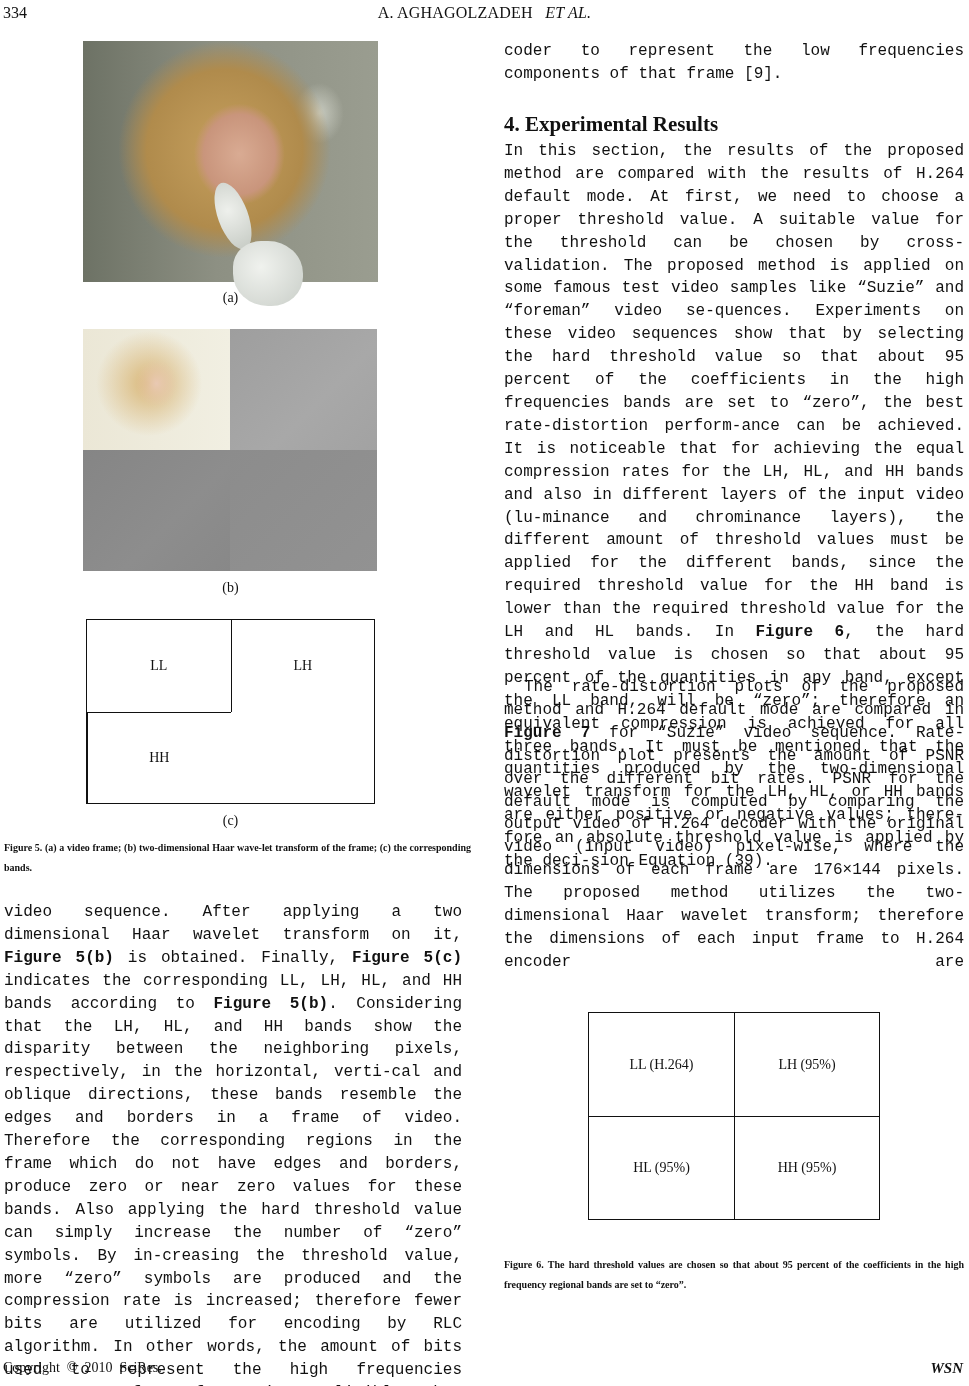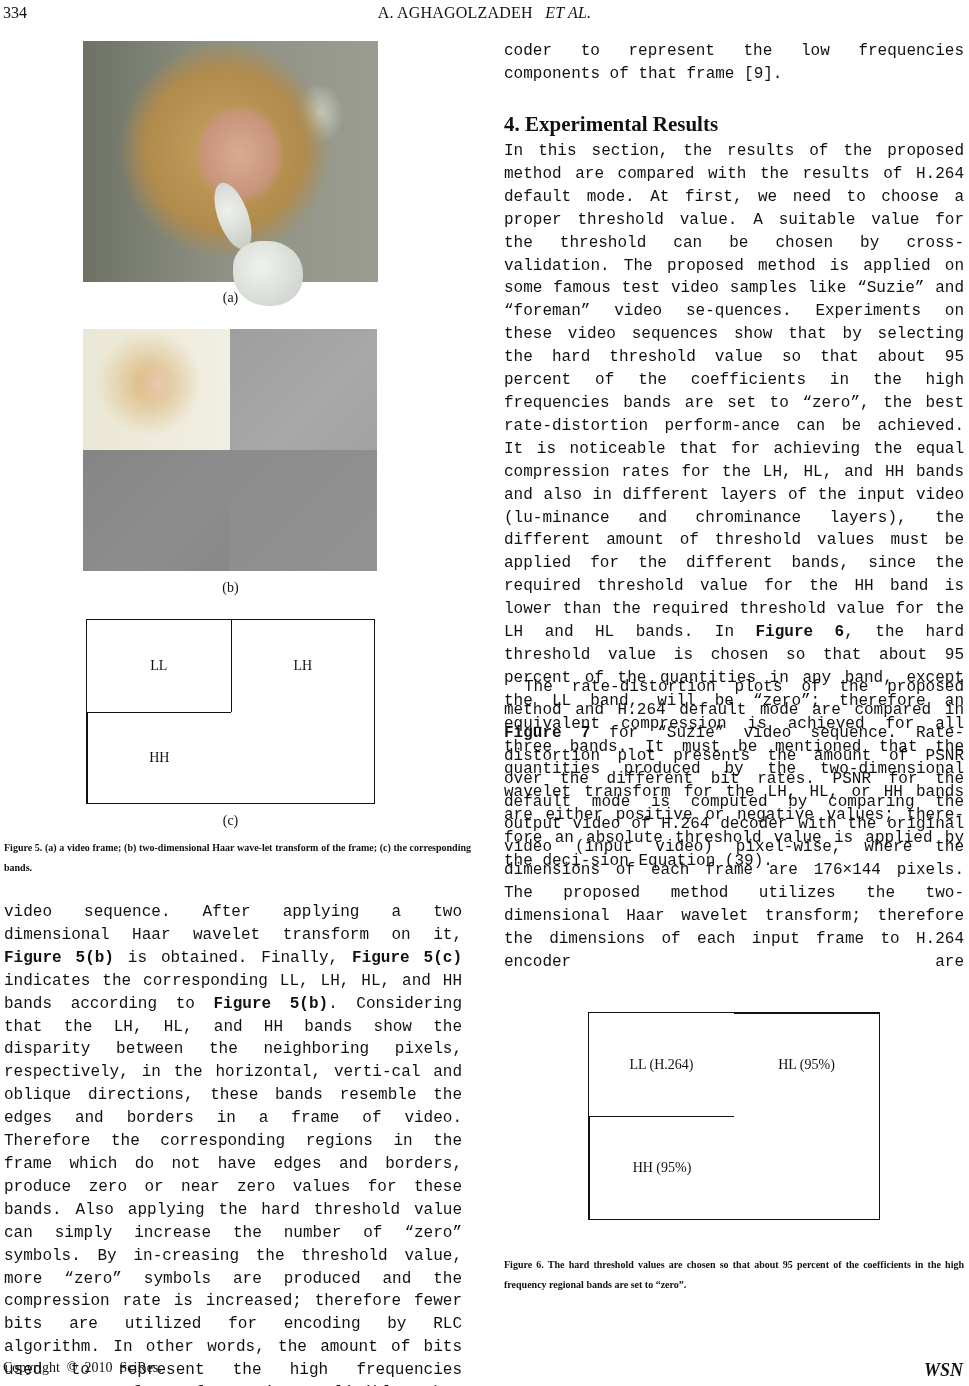--- a/index.html
+++ b/index.html
@@ -65,21 +65,21 @@
     .body-text b { font-weight: bold; }
     .col-left { left: 4px; top: 901px; width: 458px; font-family: Liberation Mono, monospace; }
     .col-right { left: 504px; width: 460px; font-family: Liberation Mono, monospace; }
     .r1 { top: 40px; }
     .r2 { top: 140px; }
     .indent { text-indent: 20px; }
     .section-title { left: 504px; top: 112px; font-size: 21px; font-weight: bold; }
     .last-line-just { text-align-last: justify; }
 
     .footer-left { left: 3px; top: 1360px; font-size: 14px; }
-    .footer-right { right: 6px; top: 1360px; font-size: 18px; font-weight: bold; font-style: italic; }
+    .footer-right { right: 6px; top: 1360px; font-size: 15px; font-weight: bold; font-style: italic; }
   </style>
 </head>
 <body>
 
 <div class="abs header-left">334</div>
 <div class="abs header-center">
   <span>A. AGHAGOLZADEH</span>&nbsp;&nbsp;&nbsp;<i>ET   AL.</i>
 </div>
 
 <div class="abs photo-a" title="video frame of woman holding telephone (Suzie)">
@@ -107,19 +107,20 @@
 
 <div class="abs body-text col-left"><span>video sequence. After applying a two dimensional Haar wavelet transform on it, </span><b>Figure 5(b)</b><span> is obtained. Finally, </span><b>Figure 5(c)</b><span> indicates the corresponding LL, LH, HL, and HH bands according to </span><b>Figure 5(b)</b><span class="">. Considering that the LH, HL, and HH bands show the disparity between the neighboring pixels, respectively, in the horizontal, verti-cal and oblique directions, these bands resemble the edges and borders in a frame of video. Therefore the corresponding regions in the frame which do not have edges and borders, produce zero or near zero values for these bands. Also applying the hard threshold value can simply increase the number of “zero” symbols. By in-creasing the threshold value, more “zero” symbols are produced and the compression rate is increased; therefore fewer bits are utilized for encoding by RLC algorithm. In other words, the amount of bits used to represent the high frequencies components of a frame is negligible when compared to the amount of bits produced by H.264 en-</span></div>
 
 <div class="abs body-text col-right r1">coder to represent the low frequencies components of that frame [9].</div>
 <div class="abs section-title">4. Experimental Results</div>
 <div class="abs body-text col-right r2"><span>In this section, the results of the proposed method are compared with the results of H.264 default mode. At first, we need to choose a proper threshold value. A suitable value for the threshold can be chosen by cross-validation. The proposed method is applied on some famous test video samples like “Suzie” and “foreman” video se-quences. Experiments on these video sequences show that by selecting the hard threshold value so that about 95 percent of the coefficients in the high frequencies bands are set to “zero”, the best rate-distortion perform-ance can be achieved. It is noticeable that for achieving the equal compression rates for the LH, HL, and HH bands and also in different layers of the input video (lu-minance and chrominance layers), the different amount of threshold values must be applied for the different bands, since the required threshold value for the HH band is lower than the required threshold value for the LH and HL bands. In </span><b>Figure 6</b><span>, the hard threshold value is chosen so that about 95 percent of the quantities in any band, except the LL band, will be “zero”; therefore an equivalent compression is achieved for all three bands. It must be mentioned that the quantities produced by the two-dimensional wavelet transform for the LH, HL, or HH bands are either positive or negative values; there-fore an absolute threshold value is applied by the deci-sion Equation (39).</span></div>
 <div class="abs body-text col-right indent last-line-just" style="top:676px;"><span>The rate-distortion plots of the proposed method and H.264 default mode are compared in </span><b>Figure 7</b><span> for “Suzie” video sequence. Rate-distortion plot presents the amount of PSNR over the different bit rates. PSNR for the default mode is computed by comparing the output video of H.264 decoder with the original video (input video) pixel-wise, where the dimensions of each frame are 176×144 pixels. The proposed method utilizes the two-dimensional Haar wavelet transform; therefore the dimensions of each input frame to H.264 encoder are</span></div>
 
 <div class="abs band-grid grid6">
   <div class="band-cell">LL (H.264)</div>
+  <div class="band-cell r">LH (95%)</div>
   <div class="band-cell b">HL (95%)</div>
   <div class="band-cell r b">HH (95%)</div>
 </div>
 <div class="abs fig-caption cap6">Figure 6. The hard threshold values are chosen so that about 95 percent of the coefficients in the high frequency regional bands are set to “zero”.</div>
 
 <div class="abs footer-left" style="white-space:pre;font-family:Liberation Serif, serif;">Copyright  ©  2010  SciRes.</div>
 <div class="abs footer-right">WSN</div>
 
 </body></html>

